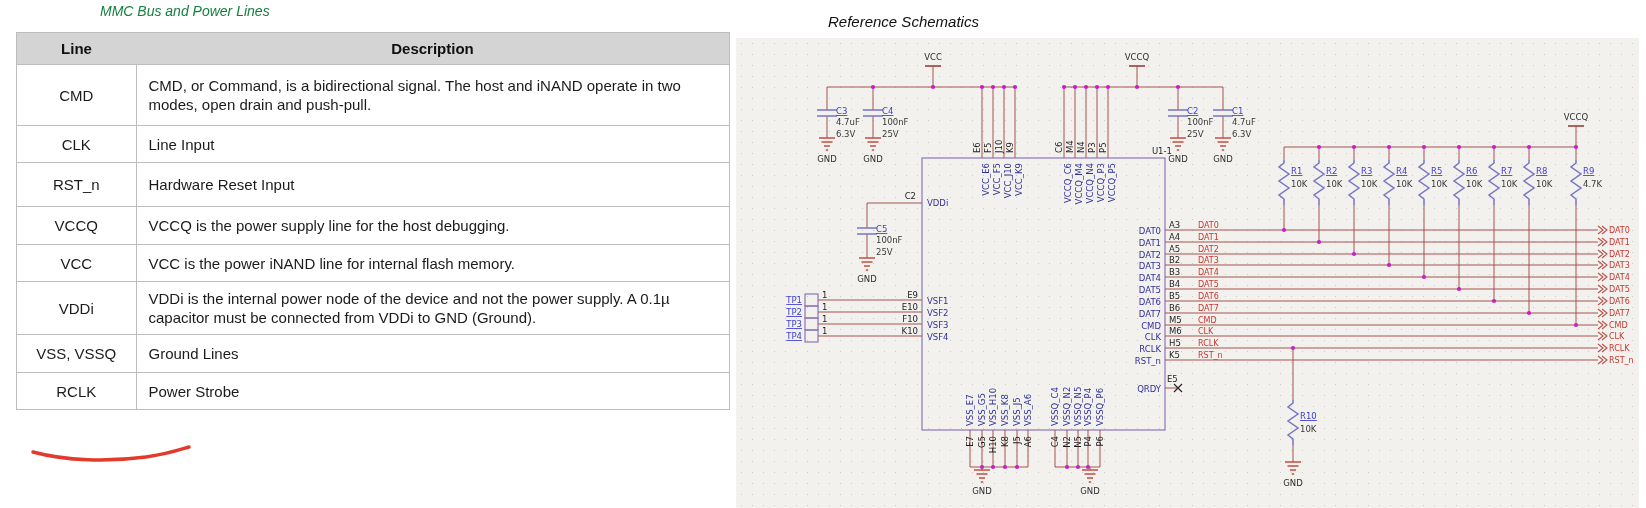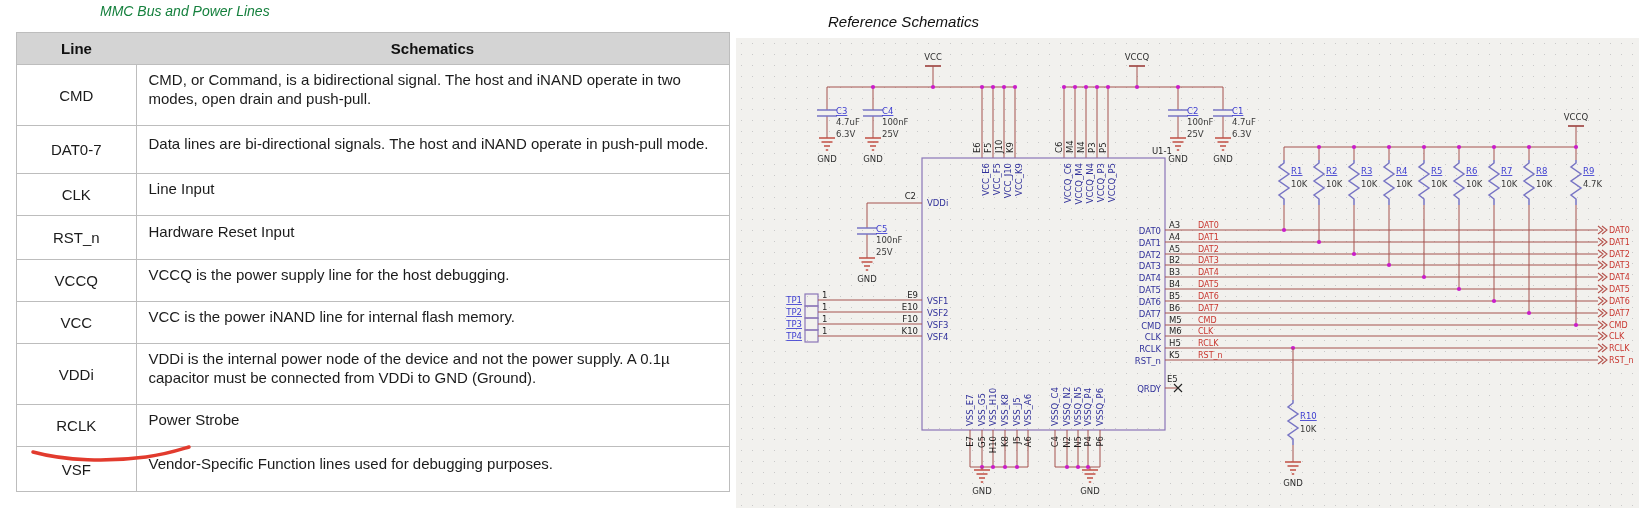--- a/index.html
+++ b/index.html
@@ -9,21 +9,21 @@
   
   .table-panel{position:absolute;left:8px;top:0;width:714px;height:508px}
   .tbl-title{position:absolute;left:92px;top:3px;font-style:italic;font-size:14px;color:#15803d;white-space:nowrap}
   table.mmc{position:absolute;left:8px;top:32px;width:714px;border-collapse:collapse;table-layout:fixed}
   table.mmc th{background:#d4d4d4;height:29px;font-size:15px;font-weight:bold;color:#101010;
                border:1px solid #bdbdbd;text-align:center}
   table.mmc th.c1{width:117px;border-right:none}
   table.mmc th.c2{border-left:none}
   table.mmc td{border:1px solid #bdbdbd;font-size:15px;line-height:19px;color:#1b1b1b;vertical-align:middle}
   table.mmc td.c1{width:117px;text-align:center}
-  table.mmc td.c2{padding:5px 12px 17px 12px}
+  table.mmc td.c2{padding:5px 12px 5px 12px}
   svg.annot{position:absolute;left:0;top:0;width:714px;height:508px;pointer-events:none;z-index:5}
   svg.annot path{stroke:#e23b2e;stroke-width:3.5;fill:none;stroke-linecap:round}
 
   
   .schem-panel{position:absolute;left:730px;top:0;width:916px;height:360px}
   .grid-bg{position:absolute;left:6px;top:38px;width:903px;height:470px;background-color:#f2f1ee;
            background-image:radial-gradient(#c9c9c9 0.8px,rgba(0,0,0,0) 0.9px);background-size:11px 11px}
   .schem-title{position:absolute;left:98px;top:13px;font-style:italic;font-size:15px;color:#101010;z-index:3;white-space:nowrap}
   #schem{position:absolute;left:0;top:0;width:916px;height:508px;z-index:2}
 
@@ -46,59 +46,55 @@
 </style>
 </head>
 <body>
 
 <div class="table-panel">
   <div class="tbl-title">MMC Bus and Power Lines</div>
   <table class="mmc">
     <thead>
       <tr>
         <th class="c1">Line</th>
-        <th class="c2">Schematics</th>
+        <th class="c2">Description</th>
       </tr>
     </thead>
     <tbody>
       <tr style="height:61px">
         <td class="c1">CMD</td>
         <td class="c2">CMD, or Command, is a bidirectional signal. The host and iNAND operate in two modes, open drain and push-pull.</td>
       </tr>
-      <tr style="height:48px">
-        <td class="c1">DAT0-7</td>
-        <td class="c2">Data lines are bi-directional signals. The host and iNAND operate in push-pull mode.</td>
-      </tr>
       <tr style="height:37px">
         <td class="c1">CLK</td>
         <td class="c2">Line Input</td>
       </tr>
       <tr style="height:44px">
         <td class="c1">RST_n</td>
         <td class="c2">Hardware Reset Input</td>
       </tr>
       <tr style="height:38px">
         <td class="c1">VCCQ</td>
         <td class="c2">VCCQ is the power supply line for the host debugging.</td>
       </tr>
       <tr style="height:37px">
         <td class="c1">VCC</td>
         <td class="c2">VCC is the power iNAND line for internal flash memory.</td>
       </tr>
       <tr style="height:53px">
         <td class="c1">VDDi</td>
         <td class="c2">VDDi is the internal power node of the device and not the power supply. A 0.1µ capacitor must be connected from VDDi to GND (Ground).</td>
       </tr>
+      <tr style="height:38px">
+        <td class="c1">VSS, VSSQ</td>
+        <td class="c2">Ground Lines</td>
+      </tr>
       <tr style="height:37px">
         <td class="c1">RCLK</td>
         <td class="c2">Power Strobe</td>
-      </tr>
-      <tr style="height:45px">
-        <td class="c1">VSF</td>
-        <td class="c2">Vendor-Specific Function lines used for debugging purposes.</td>
       </tr>
     </tbody>
   </table>
   <svg class="annot" viewBox="0 0 714 508">
     <path d="M25,452 C58,461 100,462 138,457 C160,454 174,449 181,447"></path>
   </svg>
 </div>
 
 <div class="schem-panel">
   <div class="grid-bg"></div>

